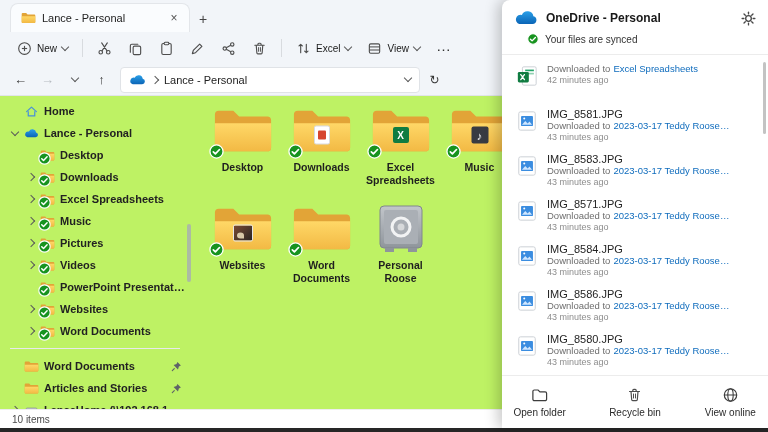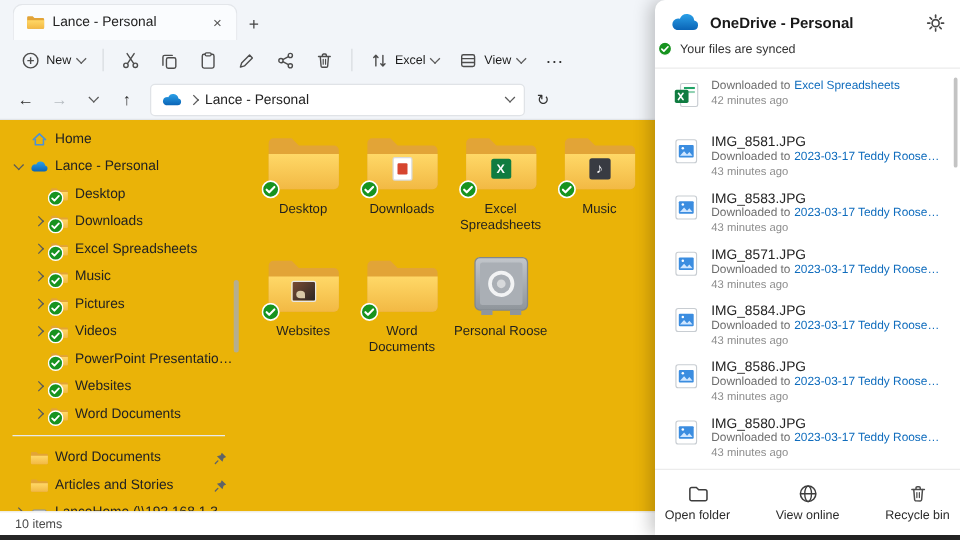--- a/index.html
+++ b/index.html
@@ -27,21 +27,21 @@
 
   .addressbar{position:absolute;left:0;top:64px;right:0;height:31px;display:flex;align-items:center;padding:0 8px;gap:2px;}
   .nav-btn{width:25px;height:24px;display:flex;align-items:center;justify-content:center;font-size:13px;color:#333;border-radius:4px;}
   .nav-btn.disabled{color:#b7bcc2;}
   .addr-box{width:282px;height:24px;background:#fff;border:1px solid #e0e3e7;border-radius:4px;display:flex;align-items:center;
             gap:6px;padding:0 8px;margin-left:4px;}
   .addr-box .cloud-sm{width:17px;height:12px;}
   .addr-text{font-size:11px;color:#222;flex:1;white-space:nowrap;overflow:hidden;}
 
   
-  .ebody{position:absolute;left:0;top:96px;right:0;bottom:22px;background:#eab308;}
+  .ebody{position:absolute;left:0;top:96px;right:0;bottom:22px;background:#bef264;font-weight:bold;}
   .sidebar{position:absolute;left:0;top:0;bottom:0;width:190px;padding-top:4px;overflow:hidden;}
   .side-row{display:flex;align-items:center;height:22px;margin:0 4px;padding-left:6px;gap:5px;font-size:11px;color:#222;border-radius:4px;}
   .chev-slot{width:9px;display:flex;justify-content:center;flex:none;}
   .side-row.sub{padding-left:22px;}
   .mini-ico{width:15px;height:13px;position:relative;flex:none;display:flex;}
   .mini-ico svg{width:100%;height:100%;}
   .mini-badge{position:absolute;left:-3px;bottom:-3px;width:8px;height:8px;}
   .side-label{white-space:nowrap;overflow:hidden;text-overflow:ellipsis;}
   .pin-ico{margin-left:auto;width:11px;height:11px;flex:none;margin-right:4px;}
   .side-divider{height:1px;background:#e7e9ec;margin:6px 10px;}
@@ -63,27 +63,27 @@
   .ov-music::after{content:"\266a";color:#fff;font-size:11px;}
   .ov-photo{width:18px;height:15px;background:linear-gradient(135deg,#7a4a33 0%,#4a352b 60%,#2c2523 100%);
             border:1px solid #e7e7e7;display:flex;align-items:flex-end;}
   .ov-photo-shape{width:7px;height:6px;margin:0 0 2px 3px;background:#d9c8a8;border-radius:50% 50% 0 50%;}
 
   .statusbar{position:absolute;left:0;bottom:4px;right:0;height:18px;background:#fff;border-top:1px solid #ededed;
              display:flex;align-items:center;padding-left:12px;font-size:10px;color:#4a4a4a;}
   .taskbar-edge{position:absolute;left:0;right:0;bottom:0;height:4px;background:#262626;}
 
   
-  .panel{position:absolute;top:0;right:0;width:244px;bottom:4px;background:#fff;z-index:10;
+  .panel{position:absolute;top:0;right:0;width:266px;bottom:4px;background:#fff;z-index:10;
          box-shadow:-4px 0 14px rgba(0,0,0,.22);border-radius:8px 0 0 0;}
   .panel-header{display:flex;align-items:center;gap:8px;padding:10px 12px 5px 12px;}
   .panel-cloud{width:24px;height:16px;flex:none;}
   .panel-title{font-size:12px;font-weight:bold;color:#191919;flex:1;white-space:nowrap;overflow:hidden;}
   .panel-gear{width:15px;height:15px;flex:none;}
-  .panel-sync{display:flex;align-items:center;gap:6px;padding:2px 12px 9px 2px;font-size:10px;color:#333;}
+  .panel-sync{display:flex;align-items:center;gap:6px;padding:2px 12px 9px 25px;font-size:10px;color:#333;}
   .sync-check{width:12px;height:12px;flex:none;}
   .panel-divider{height:1px;background:#ececec;}
   .activity{position:absolute;left:0;top:58px;right:0;bottom:53px;overflow:hidden;}
   .act-item{display:flex;gap:9px;padding:5px 10px 5px 14px;height:35px;}
   .act-ico{width:22px;height:24px;flex:none;margin-top:1px;}
   .act-text{display:flex;flex-direction:column;min-width:0;}
   .act-name{font-size:11px;color:#242424;line-height:13px;white-space:nowrap;overflow:hidden;}
   .act-desc{font-size:9.5px;color:#6d6d6d;line-height:12px;white-space:nowrap;overflow:hidden;display:flex;gap:3px;}
   .act-desc .link{color:#0f6cbd;}
   .act-time{font-size:9px;color:#8d8d8d;line-height:11px;}
@@ -737,27 +737,27 @@
 
     <div class="panel-footer">
       <div class="footer-btn">
         <svg class="footer-ico" viewBox="0 0 18 16">
             <use href="#sym-folder-line"></use>
           </svg>
         <span>Open folder</span>
       </div>
       <div class="footer-btn">
         <svg class="footer-ico" viewBox="0 0 16 16">
-            <use href="#sym-globe"></use>
-          </svg>
-        <span>View online</span>
+            <use href="#sym-trash"></use>
+          </svg>
+        <span>Recycle bin</span>
       </div>
       <div class="footer-btn">
         <svg class="footer-ico" viewBox="0 0 16 16">
-            <use href="#sym-trash"></use>
-          </svg>
-        <span>Recycle bin</span>
+            <use href="#sym-globe"></use>
+          </svg>
+        <span>View online</span>
       </div>
     </div>
   </div>
 
   <div class="taskbar-edge"></div>
 </div>
 
 </body></html>

